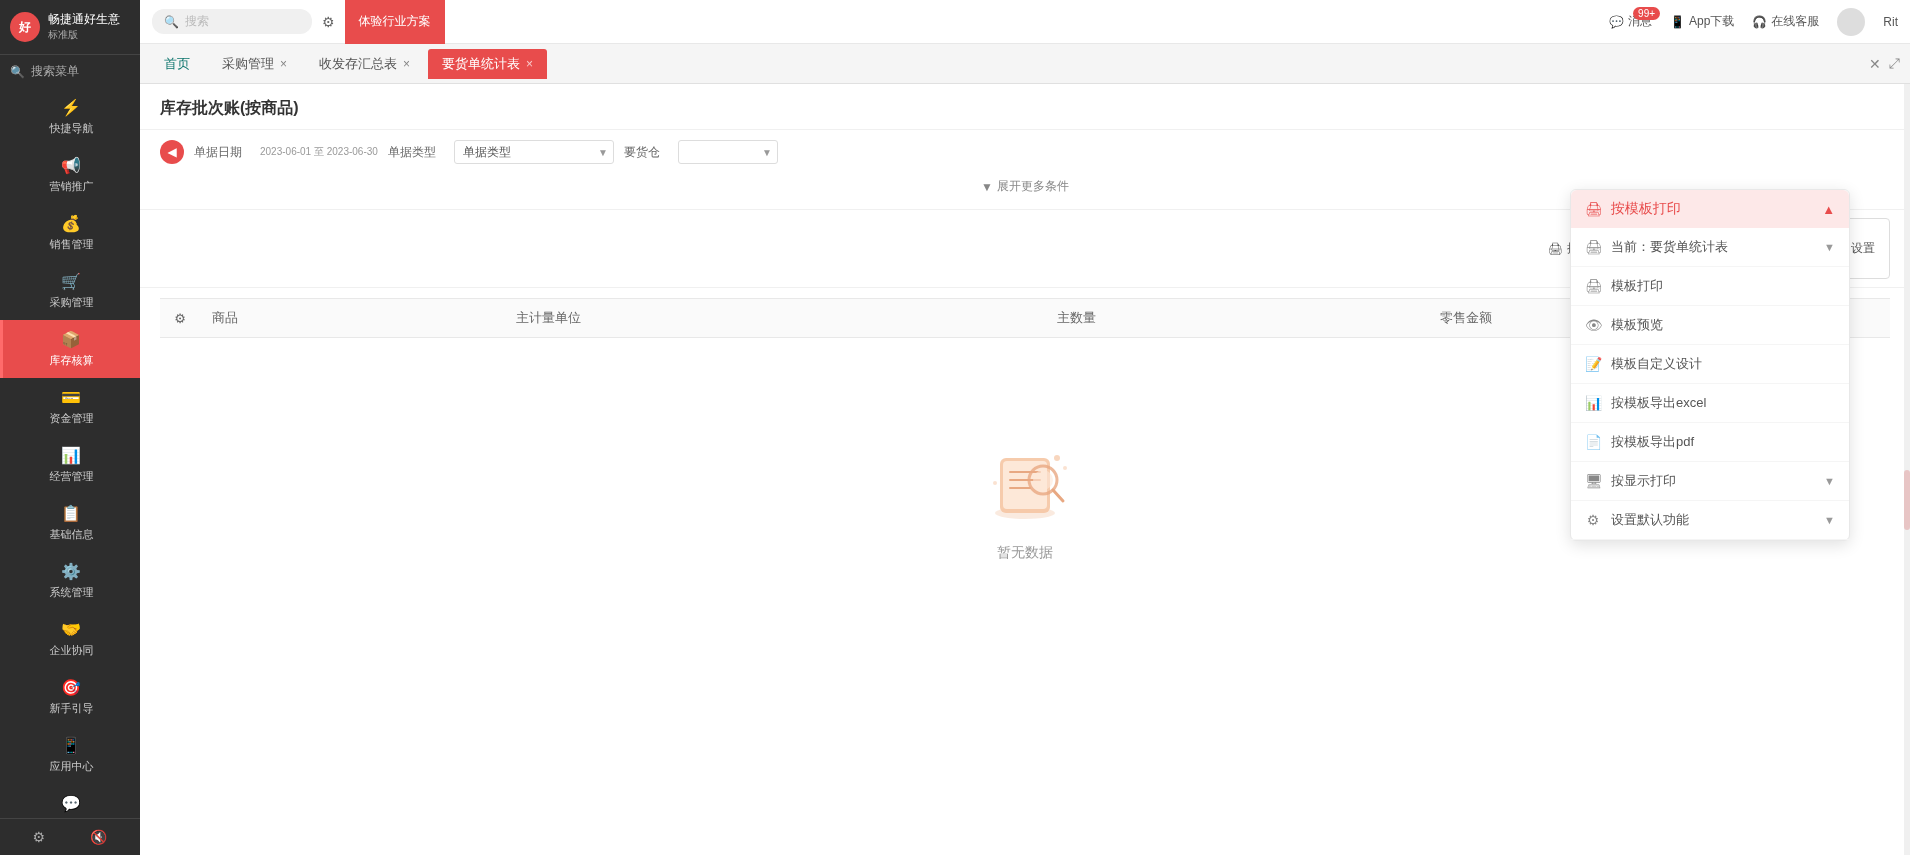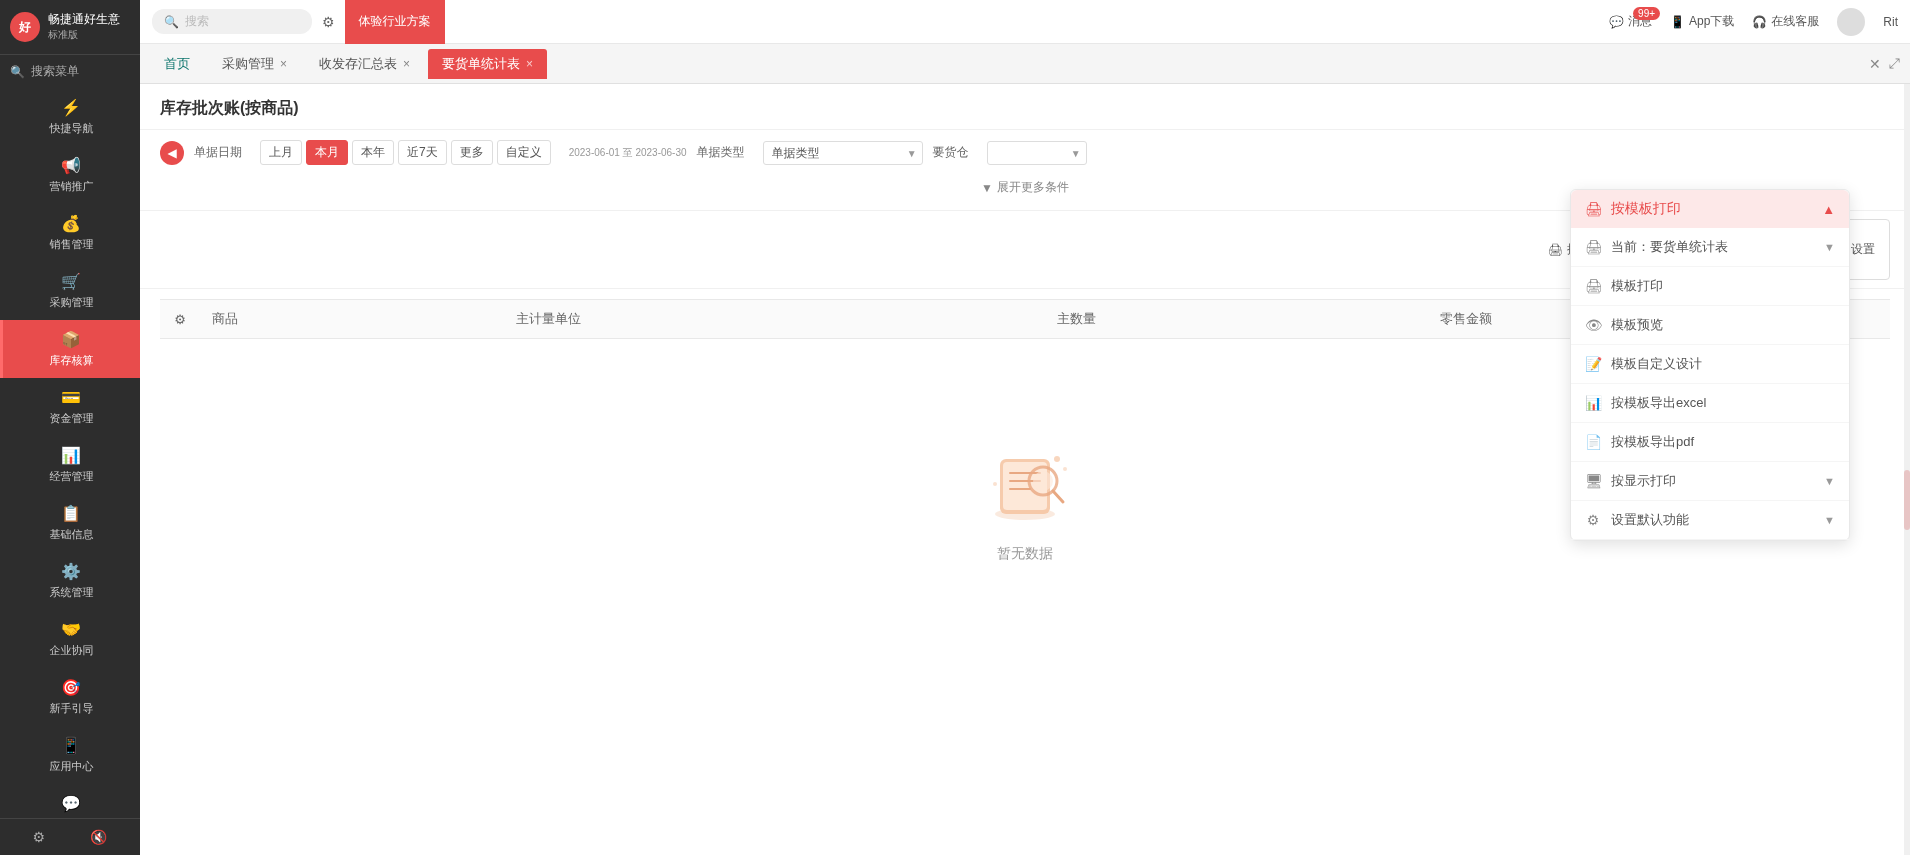--- a/index.html
+++ b/index.html
@@ -527,28 +527,20 @@
 
     <div class="page-header">
       <span>库存批次账(按商品)</span>
     </div>
 
     <div class="filter-bar">
       <div class="expand-btn">◀</div>
 
       <div class="filter-group">
         <span class="filter-label">单据日期</span>
-        <div class="date-btns">
-          <button class="date-btn">上月</button>
-          <button class="date-btn active">本月</button>
-          <button class="date-btn">本年</button>
-          <button class="date-btn">近7天</button>
-          <button class="date-btn">更多</button>
-          <button class="date-btn">自定义</button>
-        </div>
         <span class="date-range">2023-06-01 至 2023-06-30</span>
       </div>
 
       <div class="filter-group">
         <span class="filter-label">单据类型</span>
         <div class="filter-select-wrap">
           <select class="filter-select">
             <option>单据类型</option>
           </select>
           <span class="filter-select-arrow">▼</span>

